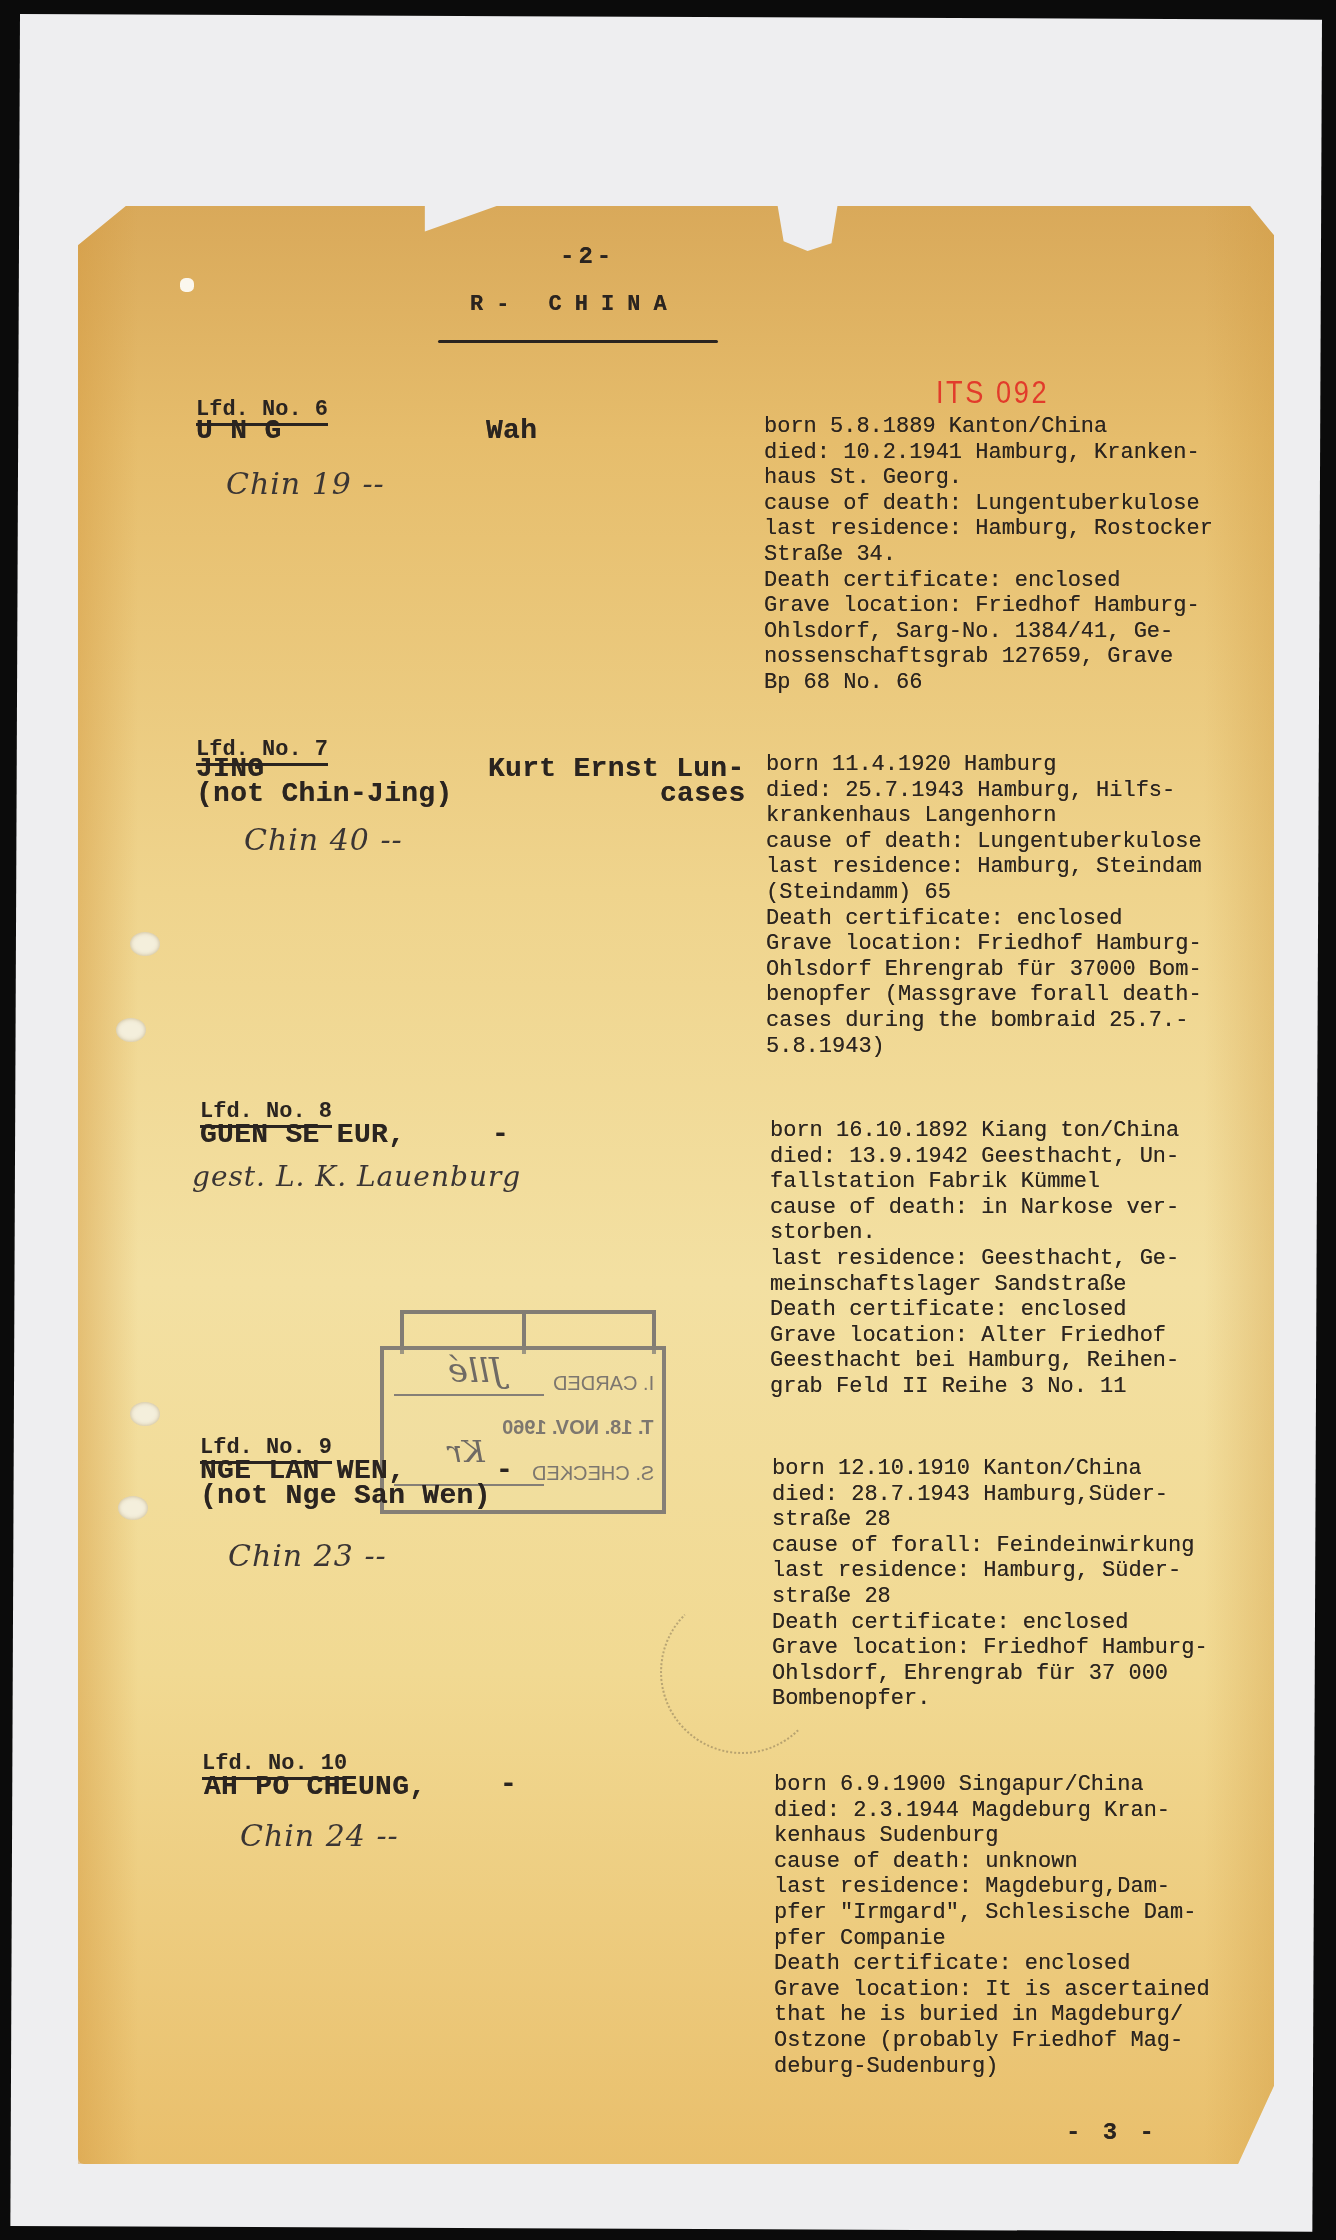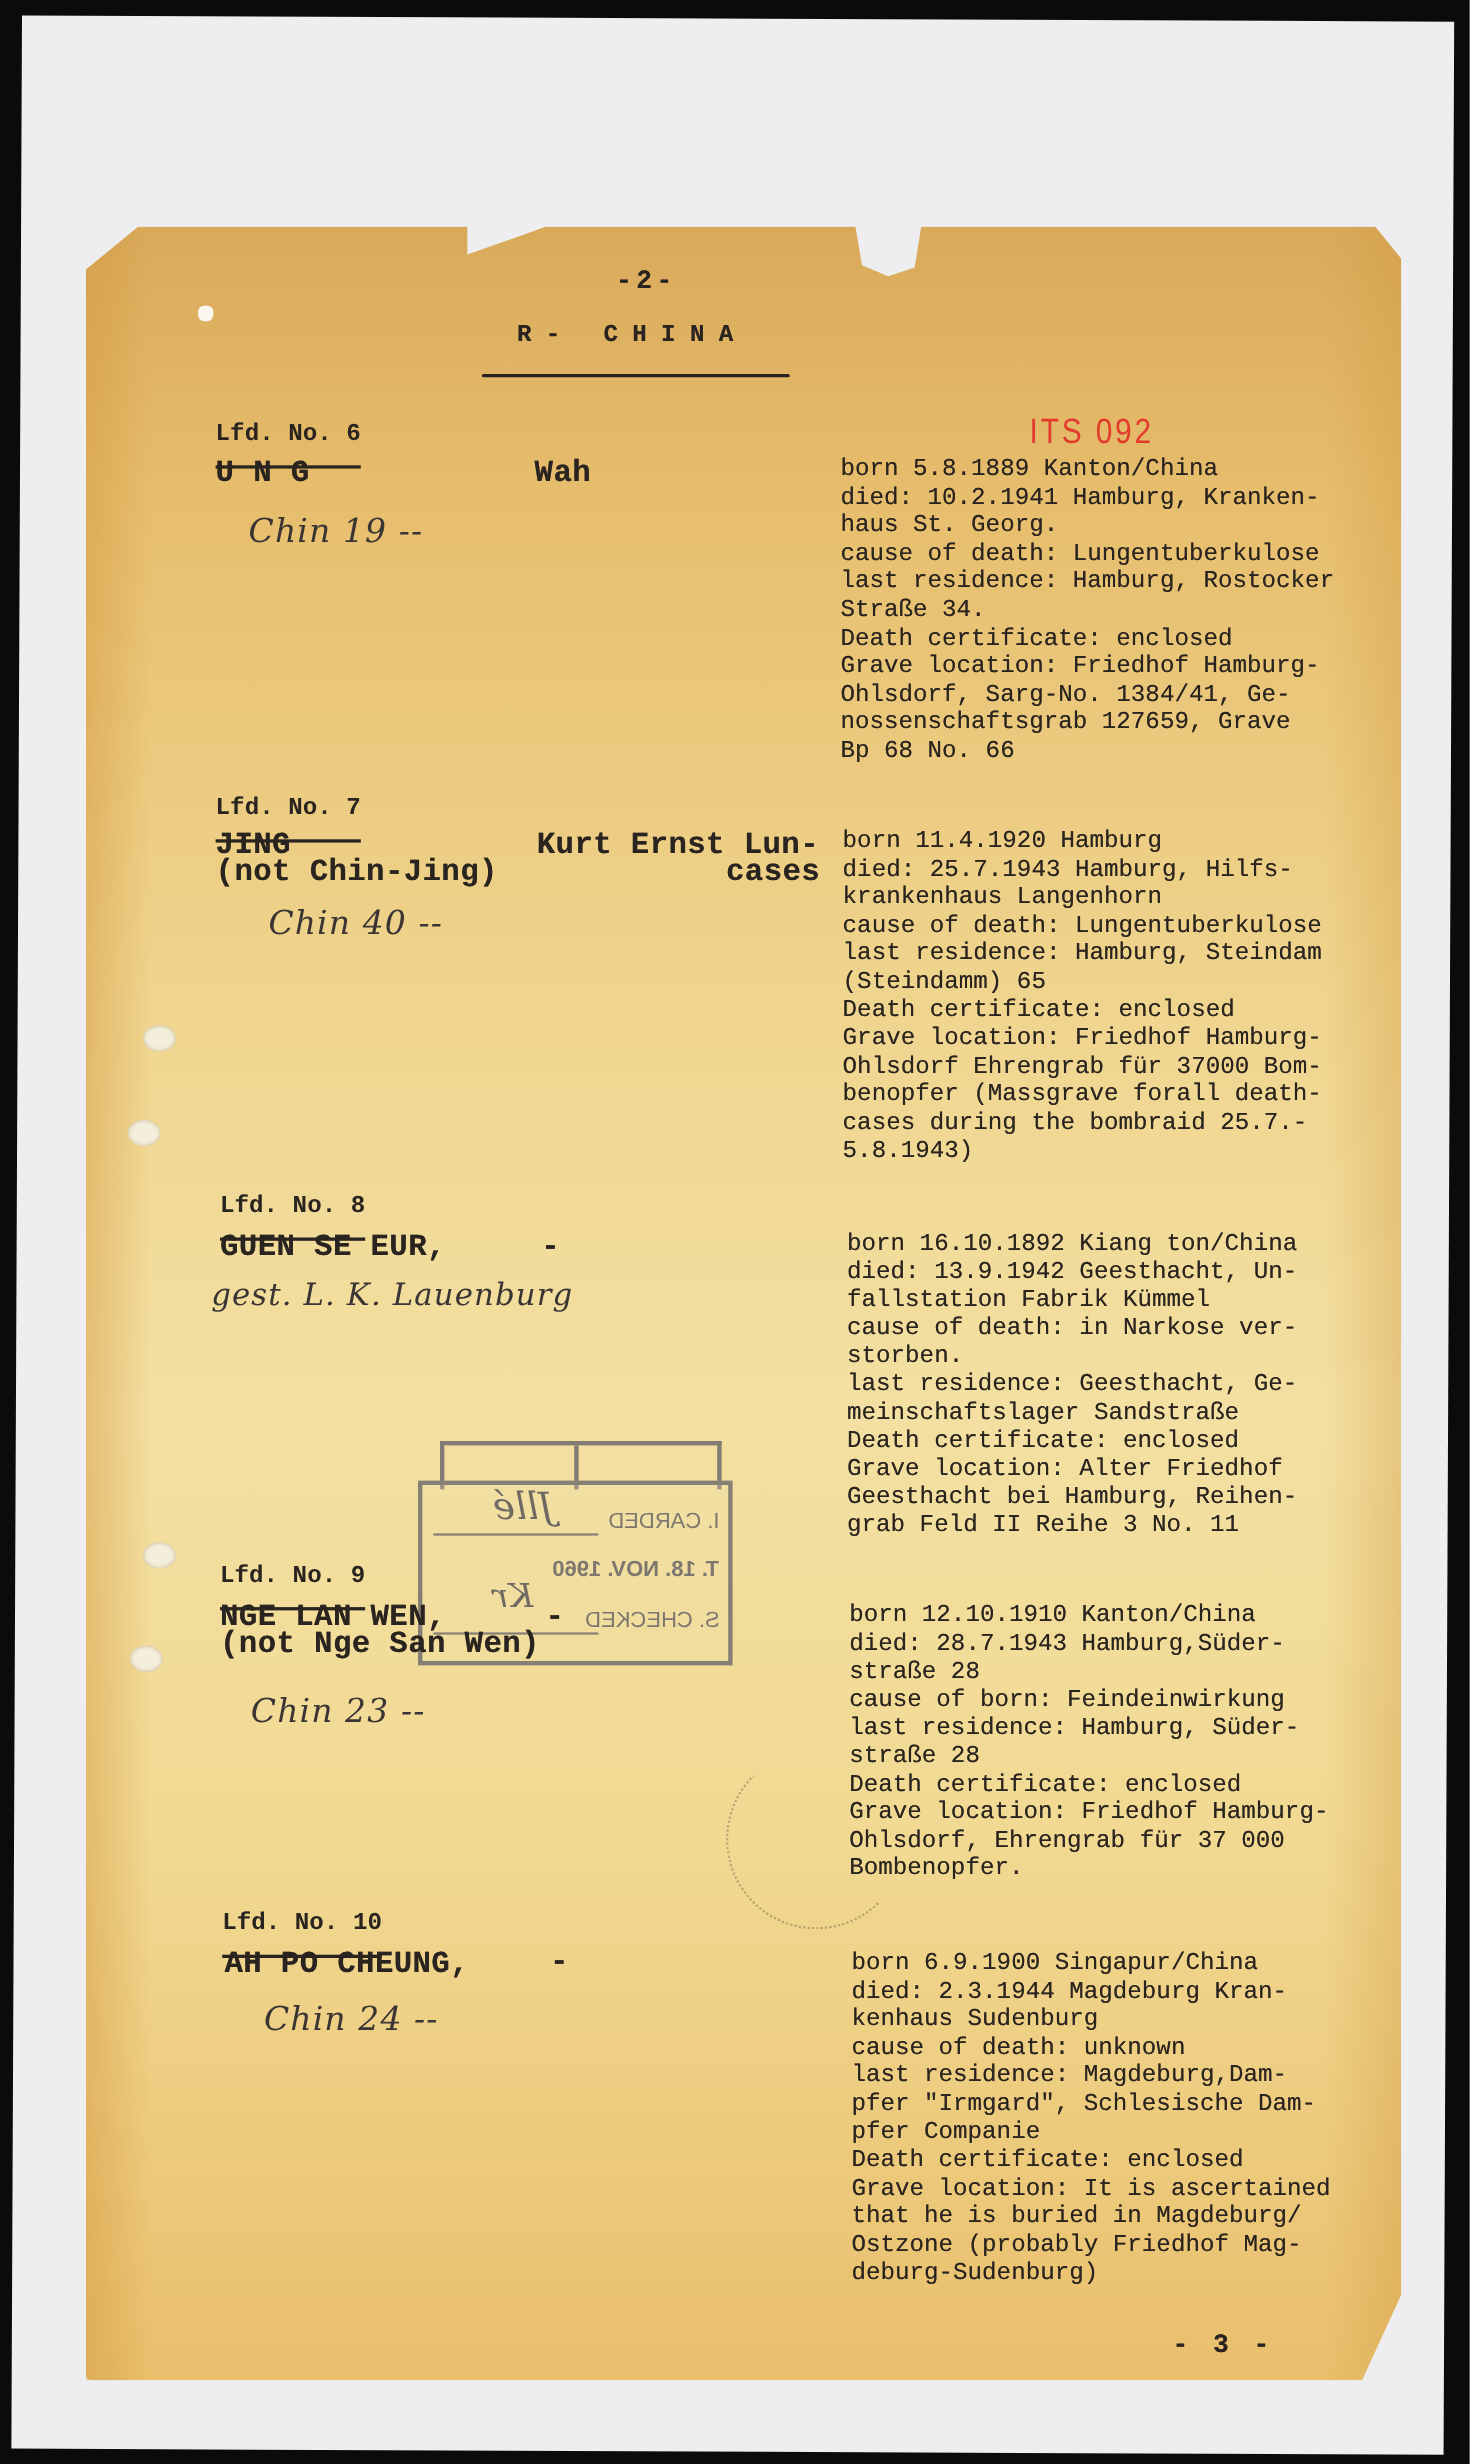--- a/index.html
+++ b/index.html
@@ -38,22 +38,23 @@
       font-weight: bold; white-space: pre; letter-spacing: 0.3px;
       text-shadow: 0 0 0.6px rgba(40,30,20,0.6);
     }
     .page-num { font-size: 24px; letter-spacing: 4px; }
     .section { font-size: 22px; letter-spacing: 13px; }
     .rule {
       position: absolute; height: 3px; background: #2a2420; border-radius: 2px;
     }
     .lfd {
       position: absolute; color: #2a2420; font-size: 22px; font-weight: bold;
-      border-bottom: 3px solid #2a2420; padding-bottom: 16px; white-space: pre;
+      border-bottom: 3px solid #2a2420; padding-bottom: 1px; white-space: pre;
       line-height: 25px;
+      margin-top: 15px;
     }
     .hand {
       position: absolute; font-family: "DejaVu Serif", serif; font-style: italic;
       font-size: 30px; color: #3a3534; white-space: pre; letter-spacing: 1px;
     }
     .its {
       position: absolute; color: #e23b2b; font-family: "Liberation Sans", sans-serif;
       font-size: 32px; letter-spacing: 3px; transform: scaleX(0.85); transform-origin: left;
     }
     .details { position: absolute; }
@@ -189,21 +190,21 @@
 <div>
   <div class="lfd" style="left:200px; top:1420px;">Lfd. No. 9</div>
   <div class="typed" style="left:200px; top:1458px;">NGE LAN WEN,</div>
   <div class="typed" style="left:200px; top:1483px;">(not Nge San Wen)</div>
   <div class="typed" style="left:496px; top:1458px;">-</div>
   <div class="hand" style="left:228px; top:1538px;">Chin 23 --</div>
   <div class="details" style="left:772px; top:1456px;">
     <div>born 12.10.1910 Kanton/China</div>
     <div>died: 28.7.1943 Hamburg,Süder-</div>
     <div>straße 28</div>
-    <div>cause of born: Feindeinwirkung</div>
+    <div>cause of forall: Feindeinwirkung</div>
     <div>last residence: Hamburg, Süder-</div>
     <div>straße 28</div>
     <div>Death certificate: enclosed</div>
     <div>Grave location: Friedhof Hamburg-</div>
     <div>Ohlsdorf, Ehrengrab für 37 000</div>
     <div>Bombenopfer.</div>
   </div>
   <div class="dotted-arc"></div>
 </div>
 

